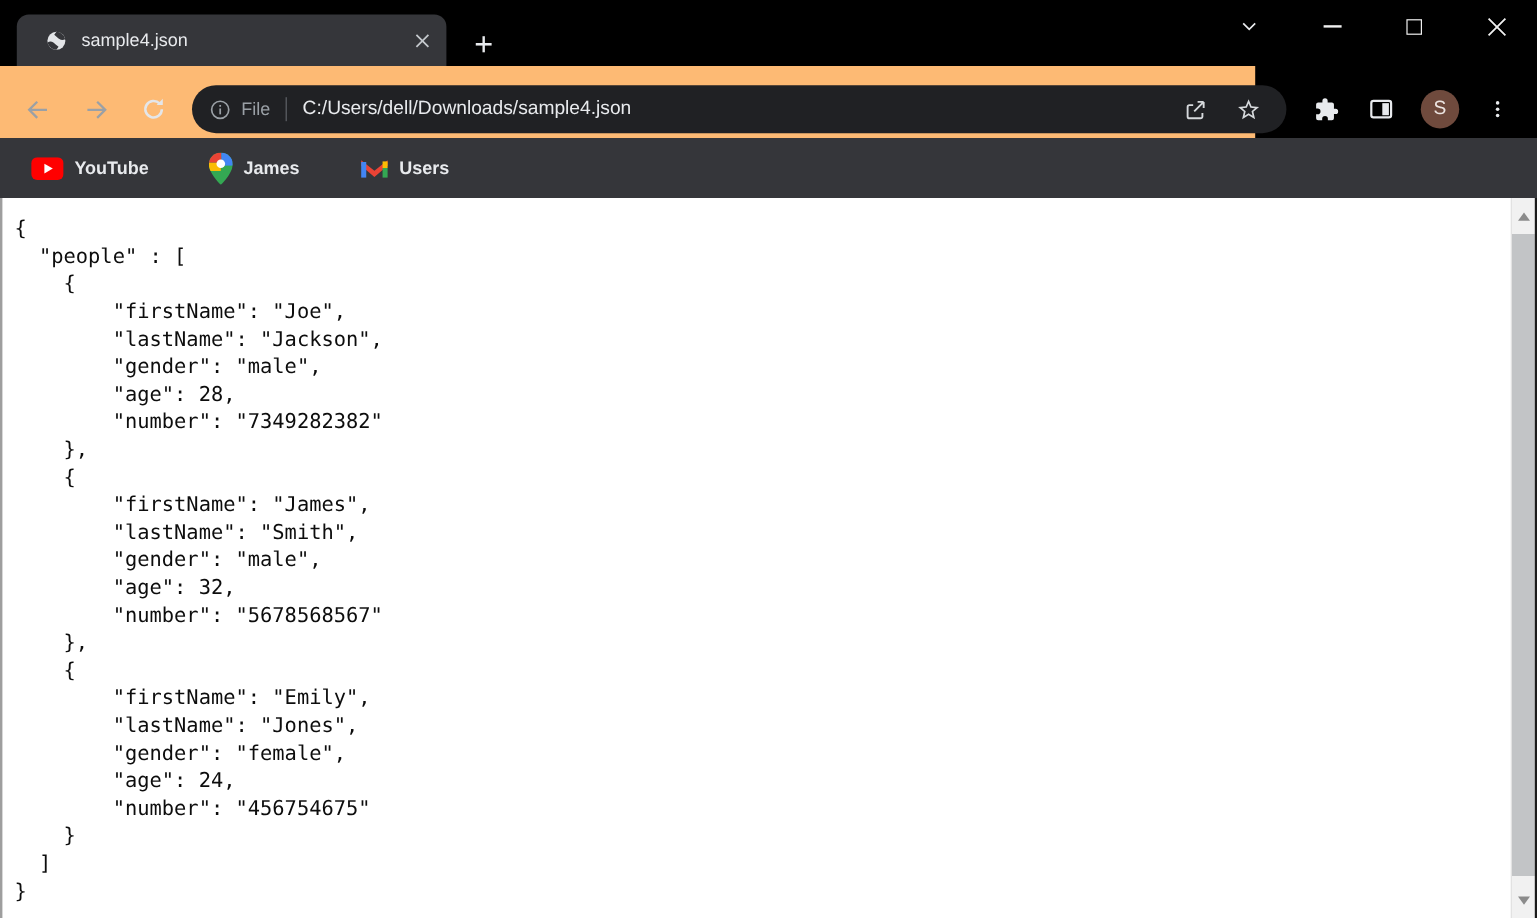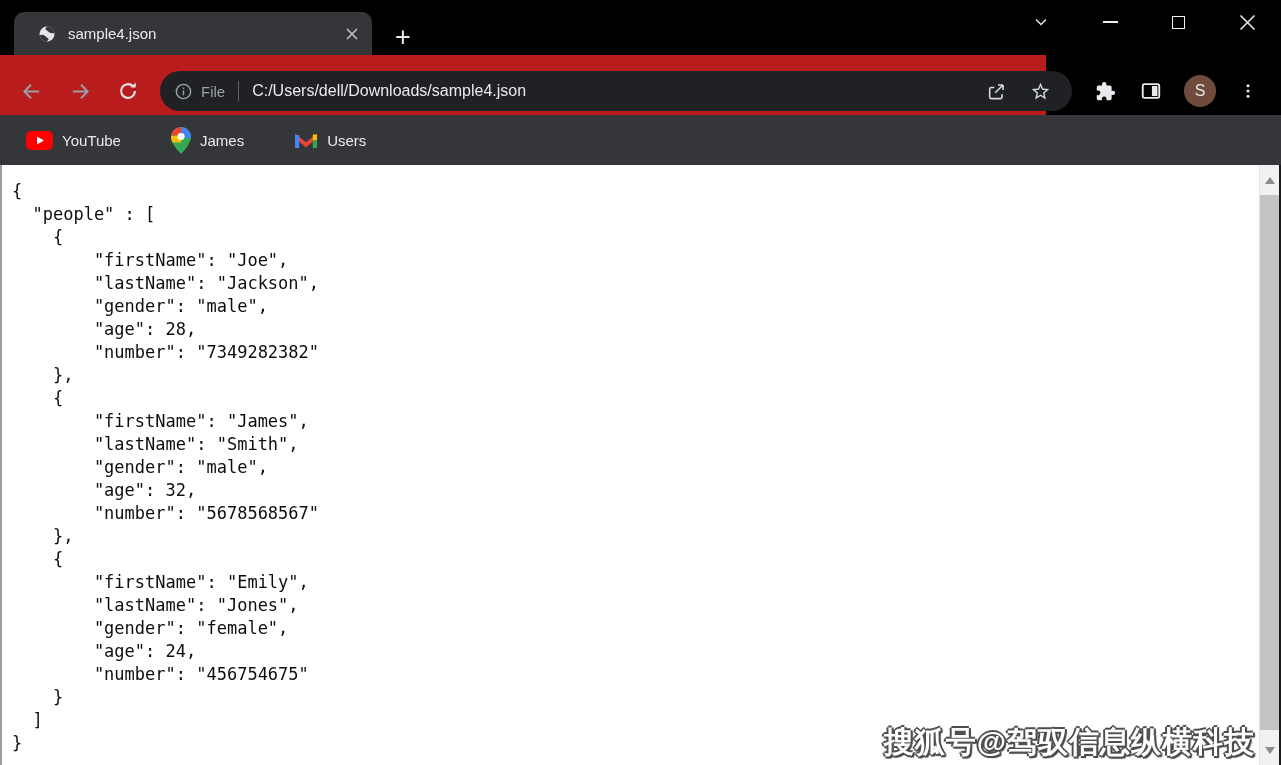--- a/index.html
+++ b/index.html
@@ -20,41 +20,41 @@
             color:#e8eaed; font-size:27px; font-weight:400; line-height:28px;
             text-align:center; }
   .winctl { position:absolute; top:0; height:44px; width:45px; display:flex;
             align-items:center; justify-content:center; }
   .wc-chevron { left:1018px; top:6px; height:32px; }
   .wc-min { left:1088px; } .wc-max { left:1156px; } .wc-close { left:1225px; }
   .min-bar { width:15px; height:2px; background:#f0f0f0; }
   .max-box { width:13px; height:13px; border:1.6px solid #f0f0f0; }
 
   
-  .toolbar { position:relative; width:1046px; height:60px; background:#b91c1c; }
+  .toolbar { position:relative; width:1046px; height:60px; background:#fdba74; }
   .nav-btn { position:absolute; top:18px; width:36px; height:36px; border-radius:50%; }
   .omnibox { position:absolute; left:160px; top:16px; width:912px; height:40px;
              background:#202124; border-radius:20px; display:flex; align-items:center;
              padding:0 15px 0 14px; cursor:text; }
   .chip-label { color:#9aa0a6; font-size:15px; margin-left:8px; }
   .chip-divider { width:1px; height:20px; background:#5f6368; margin:0 13px; }
   .url-text { color:#e8eaed; font-size:16px; flex:1; white-space:nowrap; overflow:hidden; }
   .pill-ic { width:34px; height:34px; border-radius:50%; }
   .toolbar-right { position:absolute; top:18px; width:36px; height:36px; border-radius:50%; }
   .tb-ext { left:1087px; } .tb-panel { left:1133px; } .tb-menu { left:1230px; }
   .avatar { position:absolute; left:1184px; top:20px; width:32px; height:32px;
             border-radius:50%; background:#6f4a3d; color:#ece4e1; font-size:16px;
             display:flex; align-items:center; justify-content:center; cursor:pointer; }
 
   
   .bookmarks { width:1281px; height:50px; background:#35363a; display:flex;
                align-items:center; padding-left:20px; }
   .bm-item { display:flex; align-items:center; margin-right:38px; cursor:pointer;
              padding:4px 6px; border-radius:6px; }
-  .bm-label { color:#e8eaed; font-size:15px; margin-left:9px; }
+  .bm-label { color:#e8eaed; font-size:15px; margin-left:9px;font-weight:bold; }
 
   
   .content { position:relative; width:1281px; height:600px; background:#fff;
              border-left:2px solid #9e9e9e; }
   .json-pre { position:absolute; left:0; top:0; padding:15px 0 0 10px;
               font-family:"DejaVu Sans Mono","Liberation Mono",monospace;
               font-size:17px; line-height:23px; color:#0d0d0d; white-space:pre; }
 
   
   .scrollbar { position:absolute; right:2px; top:0; width:20px; height:600px;
@@ -252,15 +252,14 @@
   <div class="scrollbar">
     <div class="scroll-btn up">
       <div class="tri-up"></div>
     </div>
     <div class="scroll-thumb"></div>
     <div class="scroll-btn down">
       <div class="tri-down"></div>
     </div>
   </div>
 
-  <div class="watermark">搜狐号@驾驭信息纵横科技</div>
 </div>
 <div class="edge-right"></div>
 
 </body></html>

